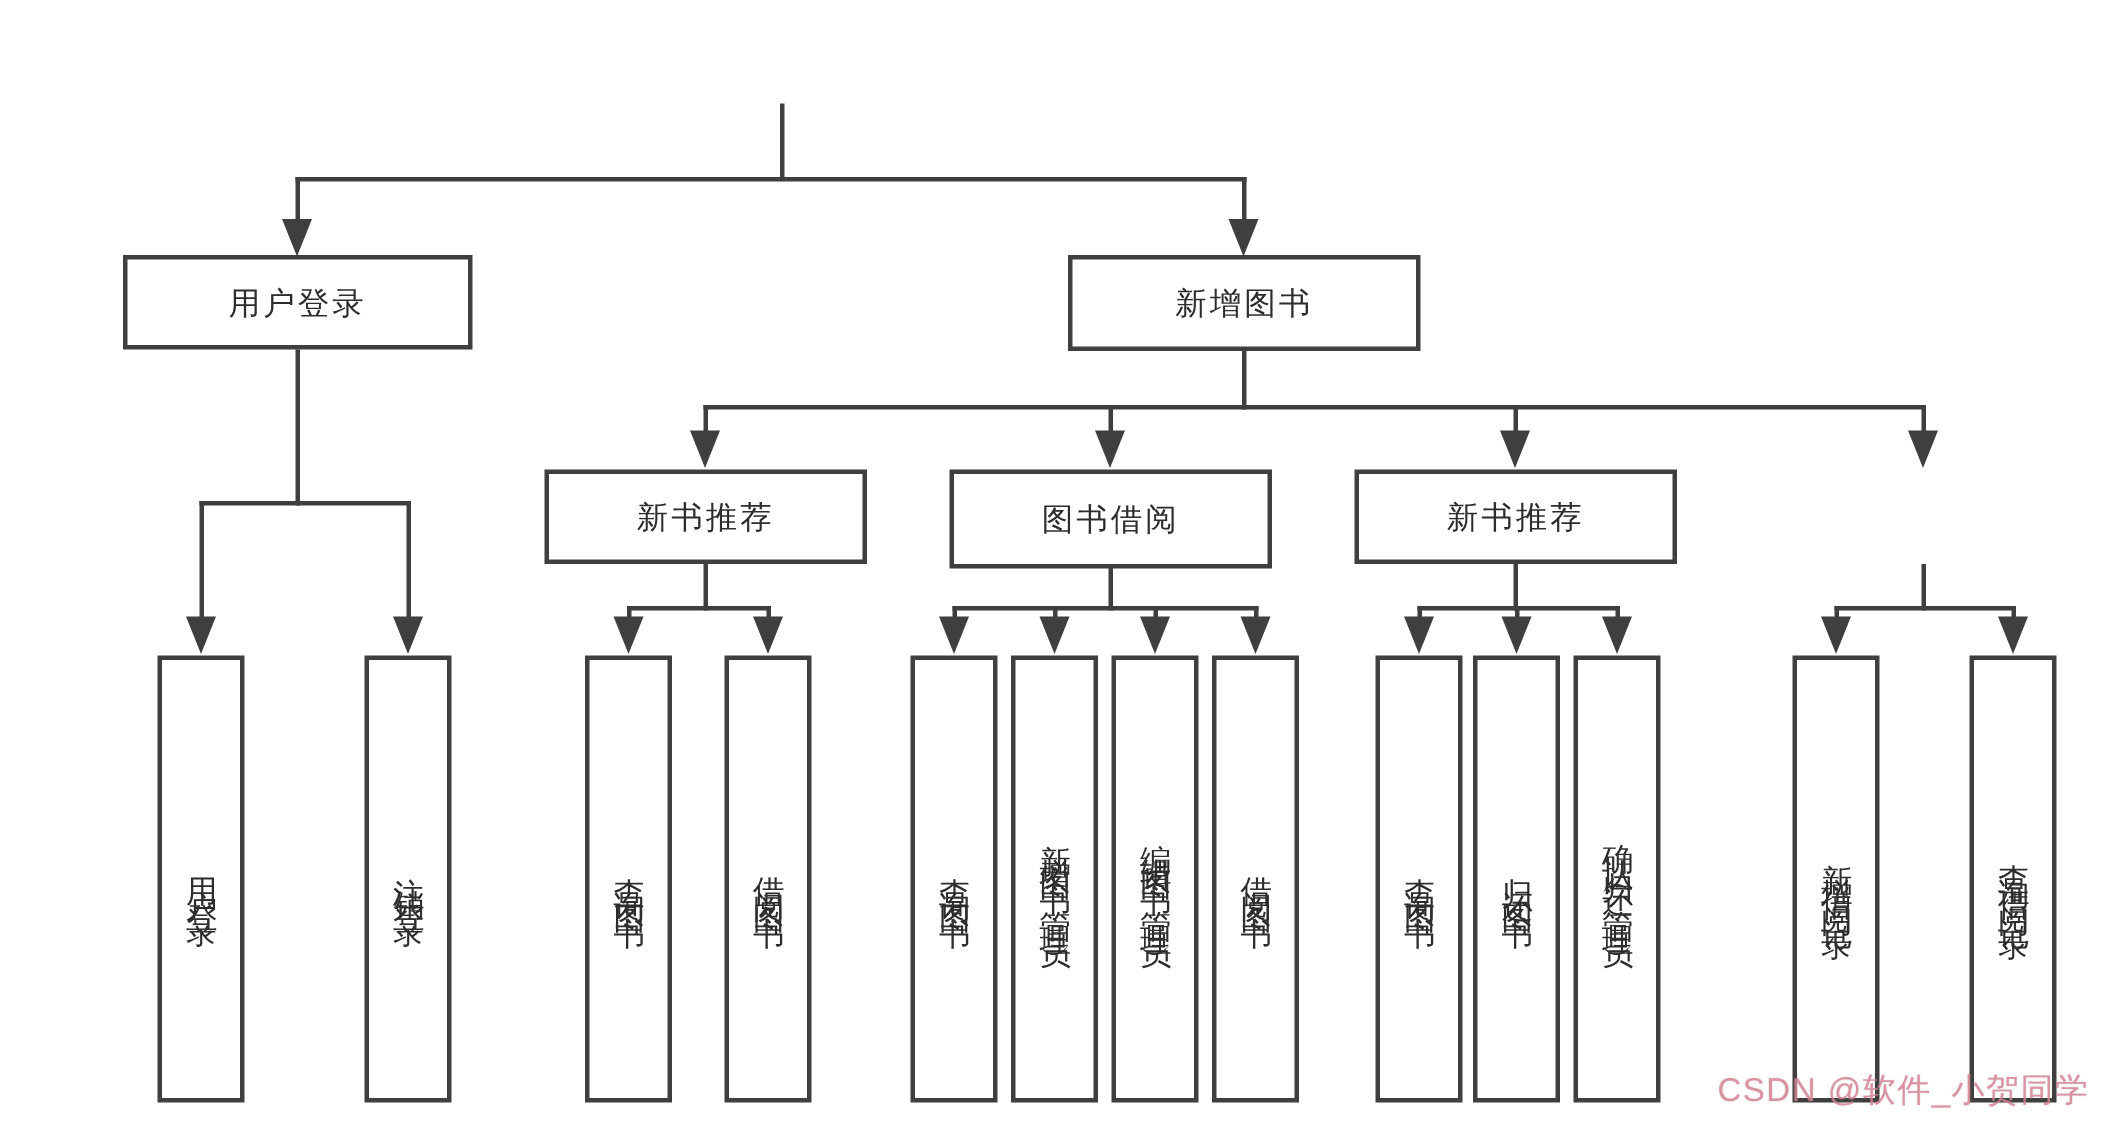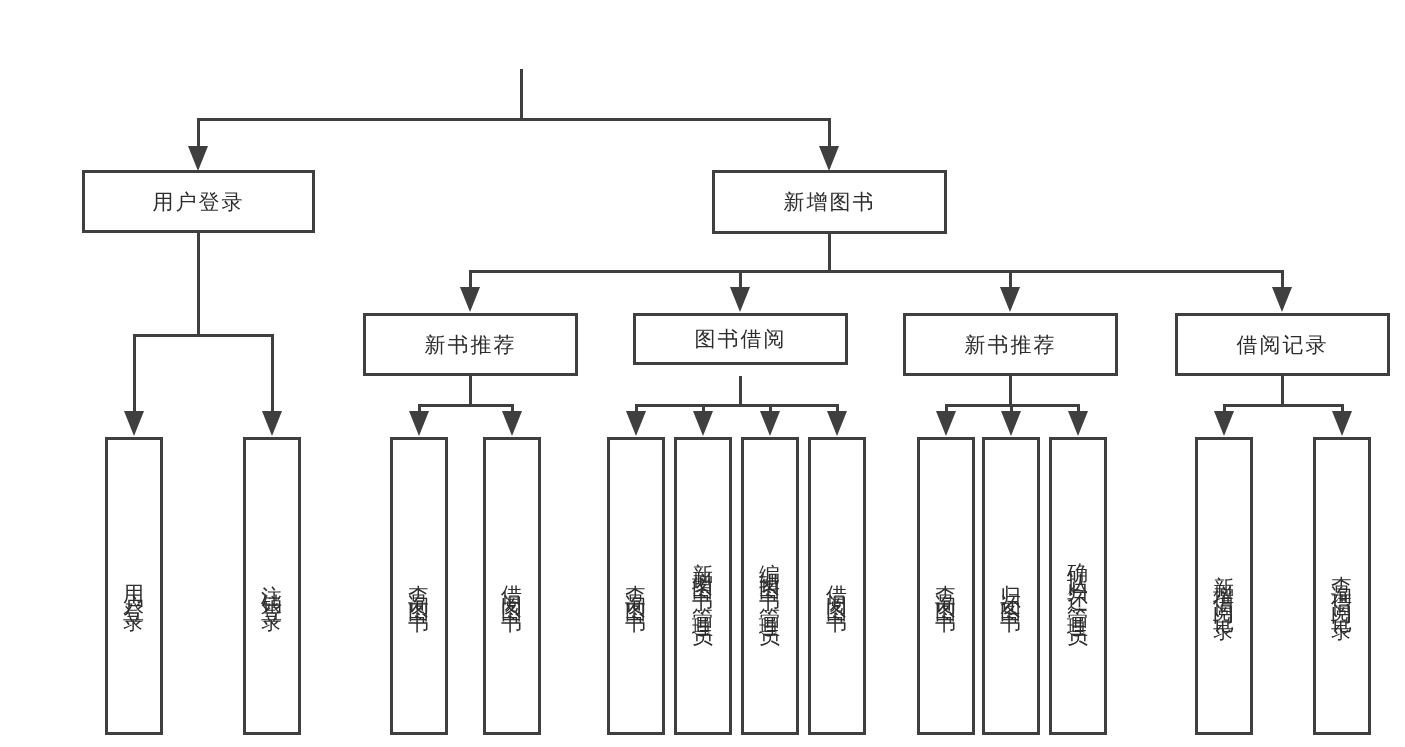--- a/index.html
+++ b/index.html
@@ -67,31 +67,28 @@
   </div>
 
   <div class="box" style="left:712px;top:170px;width:235px;height:64px;">
     <span class="hlabel">新增图书</span>
   </div>
 
   <div class="box" style="left:363px;top:313px;width:215px;height:63px;">
     <span class="hlabel">新书推荐</span>
   </div>
 
-  <div class="box" style="left:633px;top:313px;width:215px;height:52px;">
+  <div class="box" style="left:633px;top:313px;width:215px;height:66px;">
     <span class="hlabel">图书借阅</span>
   </div>
 
   <div class="box" style="left:903px;top:313px;width:215px;height:63px;">
     <span class="hlabel">新书推荐</span>
   </div>
 
-  <div class="box" style="left:1175px;top:313px;width:215px;height:63px;">
-    <span class="hlabel">借阅记录</span>
-  </div>
 
   <div class="box leaf" style="left:105px;top:437px;width:58px;height:298px;">
     <span>用户登录</span>
   </div>
   <div class="box leaf" style="left:243px;top:437px;width:58px;height:298px;">
     <span>注销登录</span>
   </div>
 
   <div class="box leaf" style="left:390px;top:437px;width:58px;height:298px;">
     <span>查询图书</span>
@@ -182,14 +179,15 @@
   <div class="vline" style="left:1077px;top:404px;height:10px;"></div>
   <div class="arrow-down" style="left:1068px;top:411px;"></div>
 
   <div class="vline" style="left:1281px;top:376px;height:31px;"></div>
   <div class="hline" style="left:1223px;top:404px;width:121px;"></div>
   <div class="vline" style="left:1223px;top:404px;height:10px;"></div>
   <div class="arrow-down" style="left:1214px;top:411px;"></div>
   <div class="vline" style="left:1341px;top:404px;height:10px;"></div>
   <div class="arrow-down" style="left:1332px;top:411px;"></div>
 
+  <div class="watermark">CSDN @软件_小贺同学</div>
 
 </div>
 
 </body></html>

